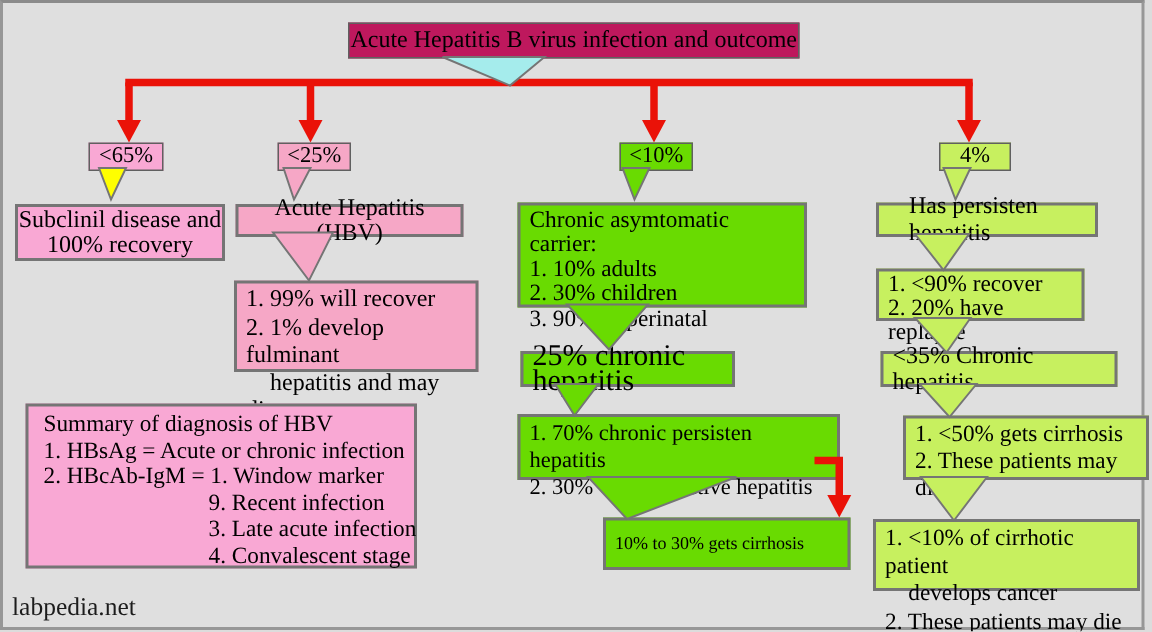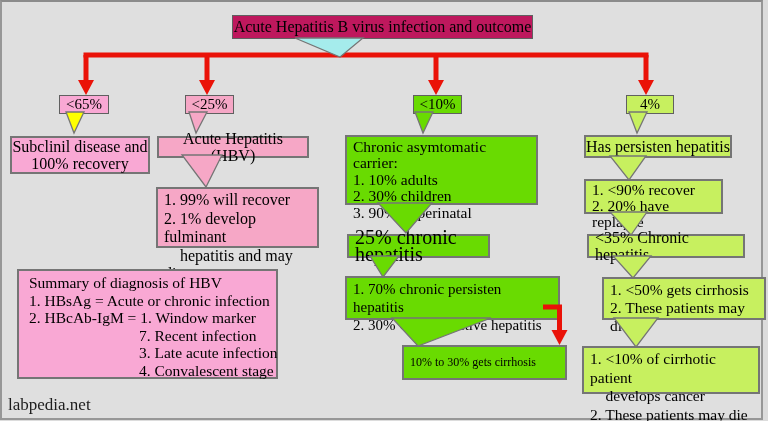--- a/index.html
+++ b/index.html
@@ -60,35 +60,35 @@
 
   <div class="bx ml bg-green" style="left:345px;top:135px;width:193px;height:70px;line-height:16.4px;">Chronic asymtomatic carrier:
 1. 10% adults
 2. 30% children
 3. 90% of perinatal</div>
   <div class="bx sl bg-green" style="left:347px;top:234px;width:143px;height:24px;font-size:20px;">25% chronic hepatitis</div>
   <div class="bx ml bg-green" style="left:345px;top:276px;width:215px;height:44px;line-height:18px;font-size:15px;">1. 70% chronic persisten hepatitis
 2. 30% Chronic active hepatitis</div>
   <div class="bx sl bg-green" style="left:402px;top:345px;width:165px;height:35px;font-size:12px;">10% to 30% gets cirrhosis</div>
 
-  <div class="bx sl bg-lgreen" style="left:584px;top:135px;width:148px;height:23px;font-size:16px;padding-left:0;">Has persisten hepatitis</div>
+  <div class="bx sl bg-lgreen" style="left:584px;top:135px;width:148px;height:23px;font-size:16px;padding-left:20px;">Has persisten hepatitis</div>
   <div class="bx ml bg-lgreen" style="left:584px;top:179px;width:139px;height:35px;line-height:15.8px;padding-top:1px;">1. &lt;90% recover
 2. 20% have replapse</div>
   <div class="bx sl bg-lgreen" style="left:587px;top:234px;width:158px;height:24px;font-size:16px;">&lt;35% Chronic hepatitis</div>
   <div class="bx ml bg-lgreen" style="left:582px;top:277px;width:164px;height:43px;line-height:17.8px;margin-left:20px;">1. &lt;50% gets cirrhosis
 2. These patients may die</div>
   <div class="bx ml bg-lgreen" style="left:582px;top:346px;width:178px;height:48px;line-height:18.6px;">1. &lt;10% of cirrhotic patient
 &nbsp;&nbsp;&nbsp;&nbsp;develops cancer
 2. These patients may die</div>
 
   <div class="bx bg-yellow" id="summary-box" style="left:17px;top:269px;width:261px;height:110px;padding:3px 3px 16px 10px;line-height:17.6px;">
     <div>Summary of diagnosis of HBV</div>
     <div>1. HBsAg = Acute or chronic infection</div>
     <div>2. HBcAb-IgM = 1. Window marker</div>
-    <div class="ind">7. Recent infection</div>
+    <div class="ind">9. Recent infection</div>
     <div class="ind">3. Late acute infection</div>
     <div class="ind">4. Convalescent stage</div>
   </div>
 
   <div id="watermark">labpedia.net</div>
 
   <svg id="overlay" width="768" height="421" viewBox="0 0 768 421">
 
     <g>
       <path class="rl" d="M83.5,55 H648.5"></path>

